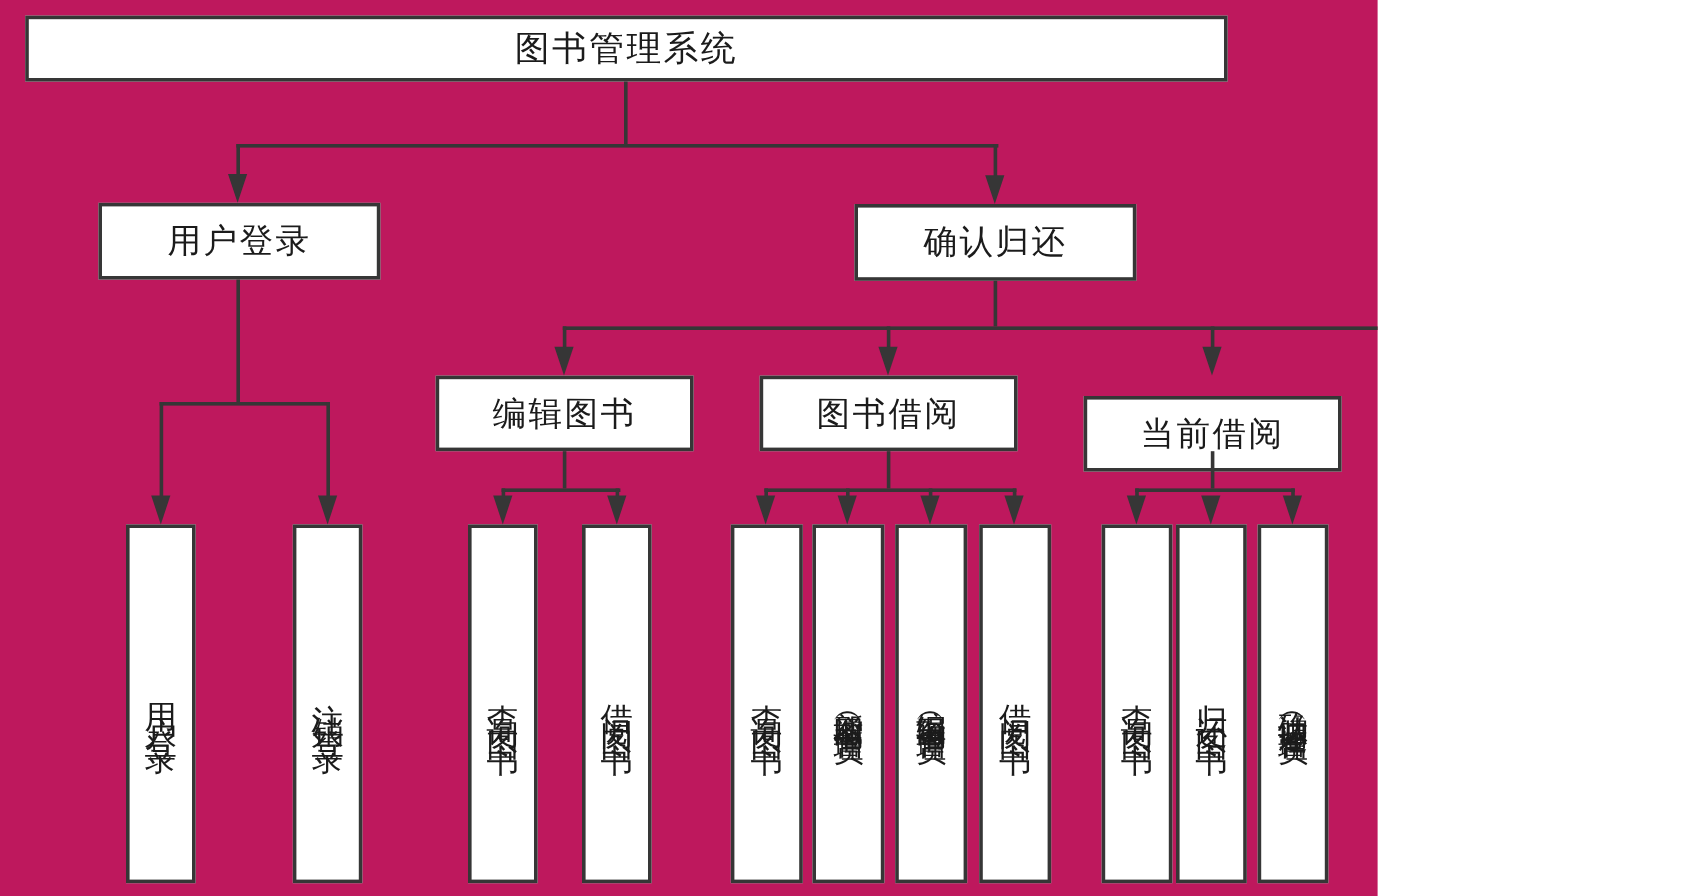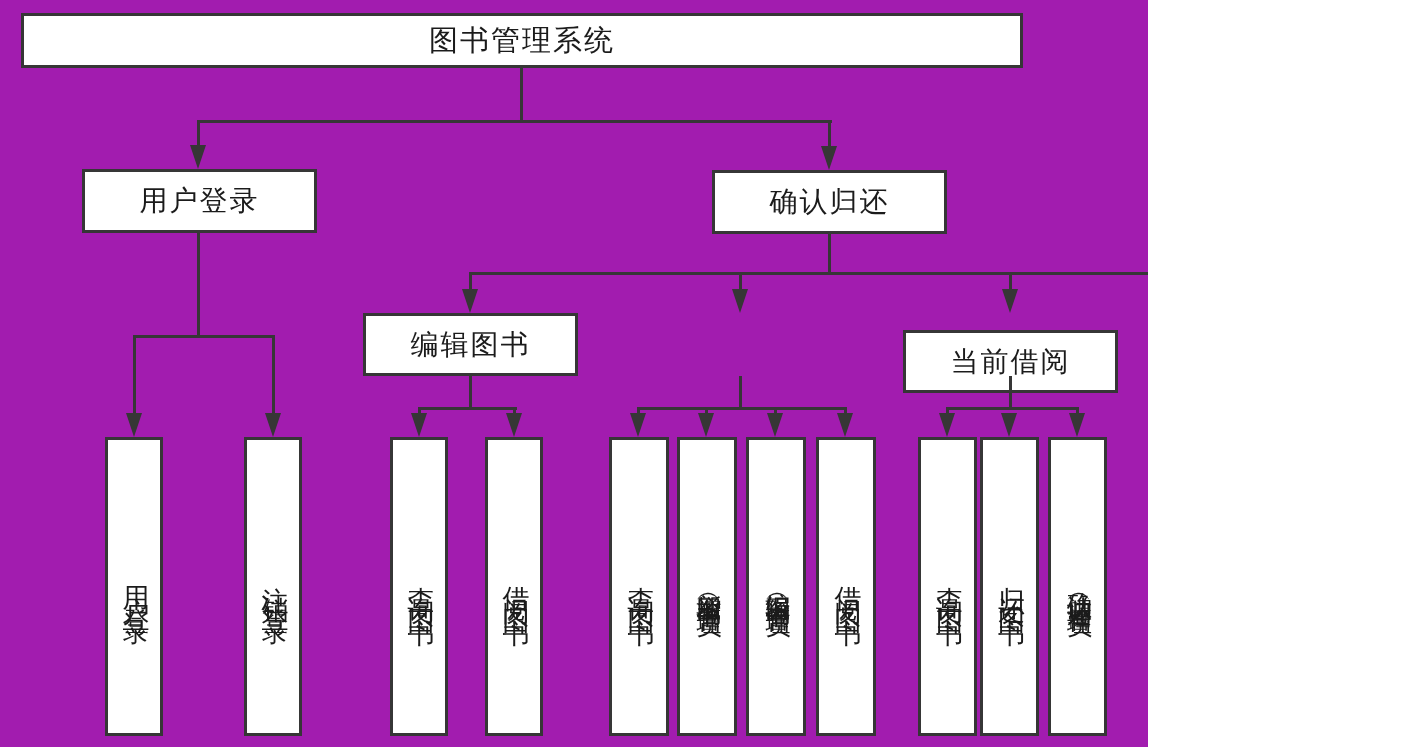--- a/index.html
+++ b/index.html
@@ -4,24 +4,23 @@
 <style>
   html, body {
     margin: 0; padding: 0;
     background: #ffffff;
     font-family: "Liberation Sans", "DejaVu Sans", sans-serif;
   }
   #canvas {
     position: relative;
     width: 1148px;
     height: 747px;
-    background: #a21caf;
+    background: #be185d;
     overflow: hidden;
     color: #1b1b1b;
-    font-family: Liberation Mono, monospace;
   }
   .node {
     position: absolute;
     box-sizing: border-box;
     border: 3px solid #363636;
     background: #ffffff;
     display: flex;
     align-items: center;
     justify-content: center;
     text-align: center;
@@ -63,20 +62,21 @@
 <body>
 
 <div id="canvas">
 
   <div class="node root-label" style="left:21px; top:13px; width:1002px; height:55px;">图书管理系统</div>
 
   <div class="node h-label" style="left:82px; top:169px; width:235px; height:64px;">用户登录</div>
   <div class="node h-label" style="left:712px; top:170px; width:235px; height:64px;">确认归还</div>
 
   <div class="node h-label" style="left:363px; top:313px; width:215px; height:63px;">编辑图书</div>
+  <div class="node h-label" style="left:633px; top:313px; width:215px; height:63px;">图书借阅</div>
   <div class="node h-label" style="left:903px; top:313px; width:215px; height:63px;margin-top:17px;">当前借阅</div>
 
   <div class="node leaf len4" style="left:105px; top:437px; width:58px; height:299px;">用户登录</div>
   <div class="node leaf len4" style="left:244px; top:437px; width:58px; height:299px;">注销登录</div>
 
   <div class="node leaf len4" style="left:390px; top:437px; width:58px; height:299px;">查询图书</div>
   <div class="node leaf len4" style="left:485px; top:437px; width:58px; height:299px;">借阅图书</div>
 
   <div class="node leaf len4" style="left:609px; top:437px; width:60px; height:299px;">查询图书</div>
   <div class="node leaf len9" style="left:677px; top:437px; width:60px; height:299px;">新增图书（管理员）</div>

